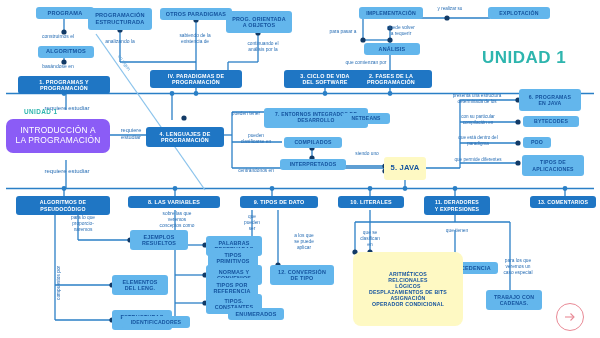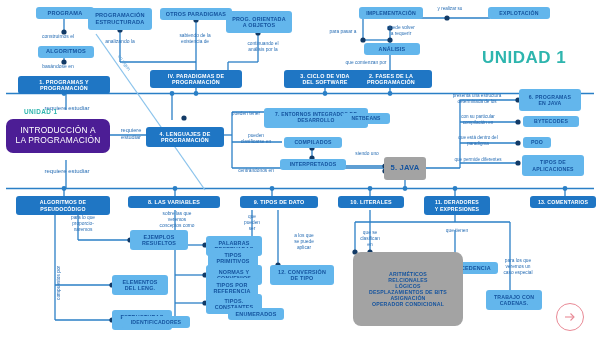--- a/index.html
+++ b/index.html
@@ -16,25 +16,25 @@
     box-sizing:border-box;
     text-align:center;
     display:flex;align-items:center;justify-content:center;
     line-height:1.18;
     white-space:pre-line;
     letter-spacing:.2px;
   }
   
   .n-dark{background:#1f76c4;color:#ffffff;font-weight:bold;border-radius:3px;}
   
-  .n-light{background:#a3a3a3;color:#14539e;font-weight:bold;border-radius:3px;}
+  .n-light{background:#fef9c3;color:#14539e;font-weight:bold;border-radius:3px;}
   
   .n-mid{background:#63b6ec;color:#14539e;font-weight:bold;border-radius:3px;}
   
-  .n-teal{background:#4c1d95;color:#ffffff;font-weight:normal;border-radius:7px;}
+  .n-teal{background:#8b5cf6;color:#ffffff;font-weight:normal;border-radius:7px;}
   .lbl{
     position:absolute;color:#2a6fb5;text-align:center;
     line-height:1.2;white-space:pre-line;
   }
   .lbl-light{color:#5a9fd4;}
   .rot{transform-origin:center center;}
   .unidad-title{
     position:absolute;color:#2eb5ae;font-weight:bold;letter-spacing:.5px;
   }
   .unidad-tag{

